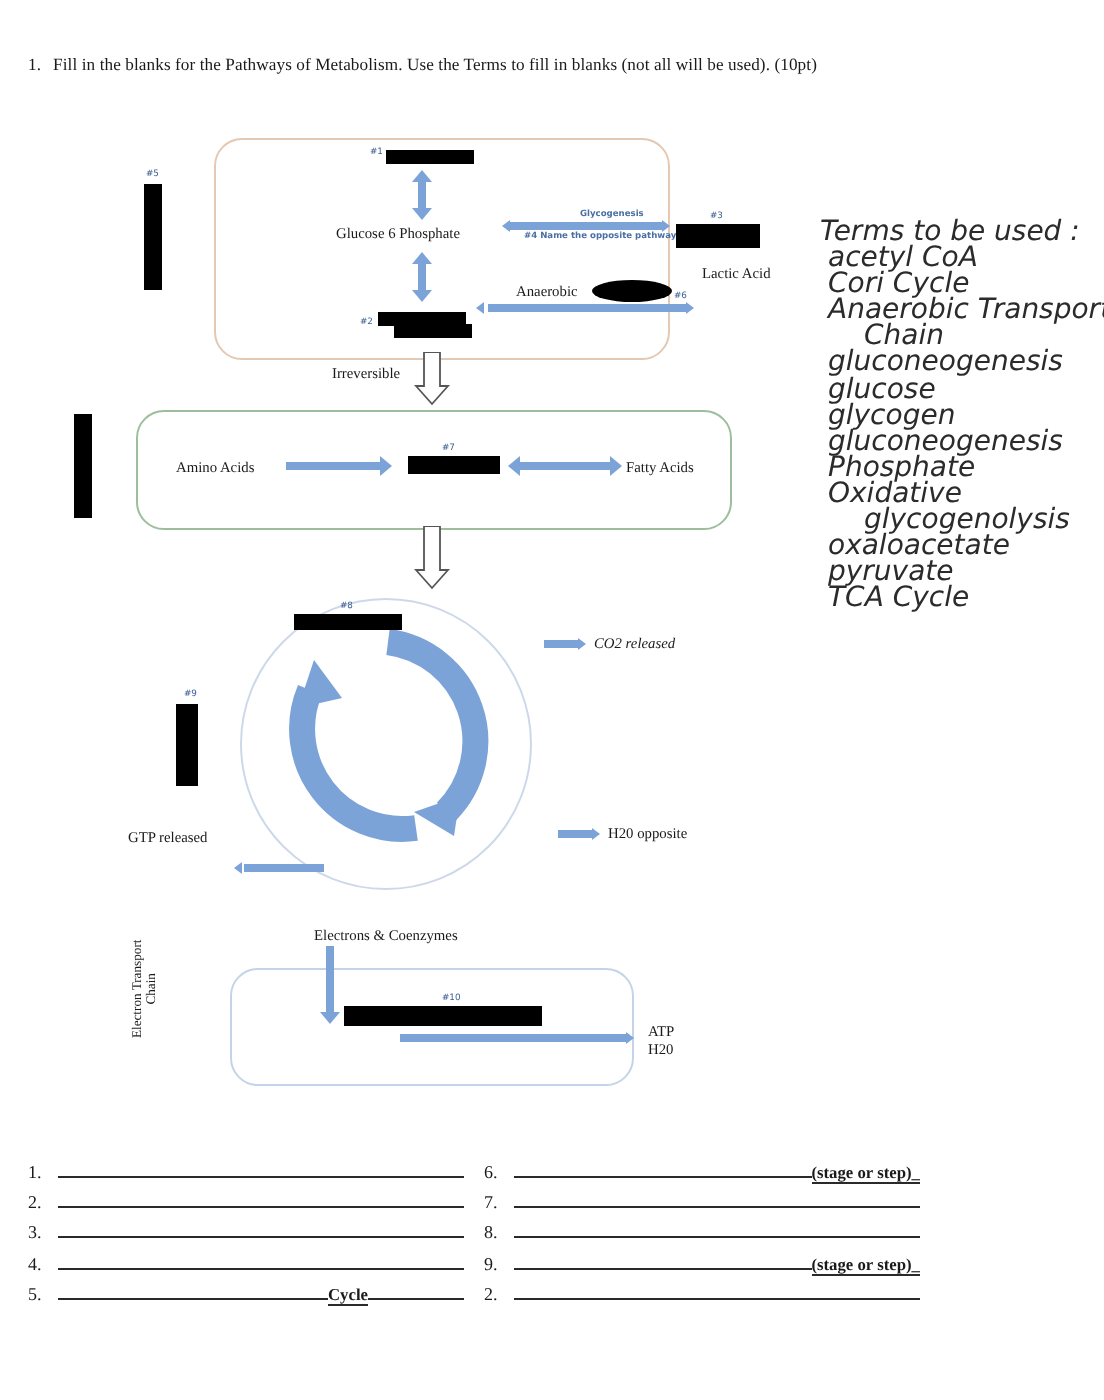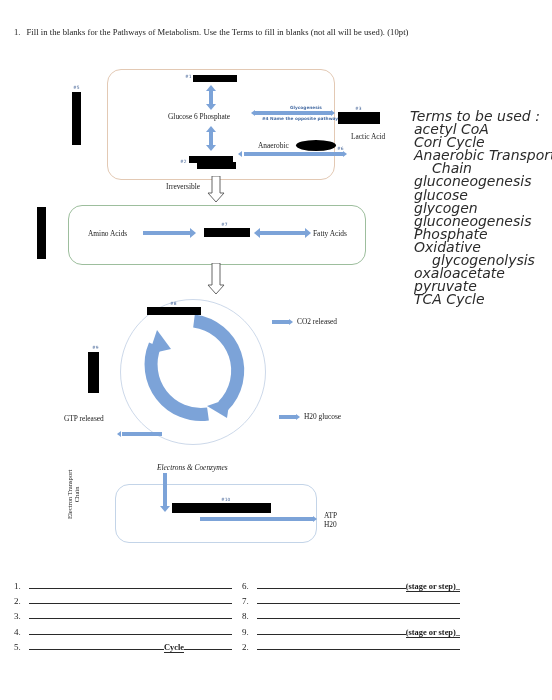--- a/index.html
+++ b/index.html
@@ -281,31 +281,31 @@
   </svg>
 
   <div class="marker" style="left:170px; top:301px;">#8</div>
   <div class="blank-bar" style="left:147px; top:307px; width:54px; height:8px;"></div>
 
   <div class="marker" style="left:92px; top:345px;">#9</div>
   <div class="blank-bar" style="left:88px; top:352px; width:11px; height:41px;"></div>
 
   <div class="barrow h" style="left:272px; top:320px; width:18px;"></div>
   <div class="tri sm right" style="left:289px; top:318.5px;"></div>
-  <div class="lbl" style="left:297px; top:317px;">CO2 released</div>
+  <div class="lbl" style="left:297px; top:317px;font-style:italic;">CO2 released</div>
 
   <div class="barrow h" style="left:279px; top:415px; width:18px;"></div>
   <div class="tri sm right" style="left:296px; top:413.5px;"></div>
-  <div class="lbl" style="left:304px; top:412px;">H20 glucose</div>
+  <div class="lbl" style="left:304px; top:412px;">H20 opposite</div>
 
   <div class="barrow h" style="left:122px; top:432px; width:40px;"></div>
   <div class="tri sm left" style="left:117px; top:430.5px;"></div>
   <div class="lbl" style="left:64px; top:414px;">GTP released</div>
 
-  <div class="lbl" style="left:157px; top:463px;font-style:italic;">Electrons &amp; Coenzymes</div>
+  <div class="lbl" style="left:157px; top:463px;">Electrons &amp; Coenzymes</div>
 
   <div class="rbox" id="box-etc"></div>
 
   <div class="barrow v" style="left:163px; top:473px; height:35px;"></div>
   <div class="tri down" style="left:160px; top:506px;"></div>
 
   <div id="etc-vertical-label">Electron Transport Chain</div>
 
   <div class="marker" style="left:221px; top:497px;">#10</div>
   <div class="blank-bar" style="left:172px; top:503px; width:99px; height:10px;"></div>

